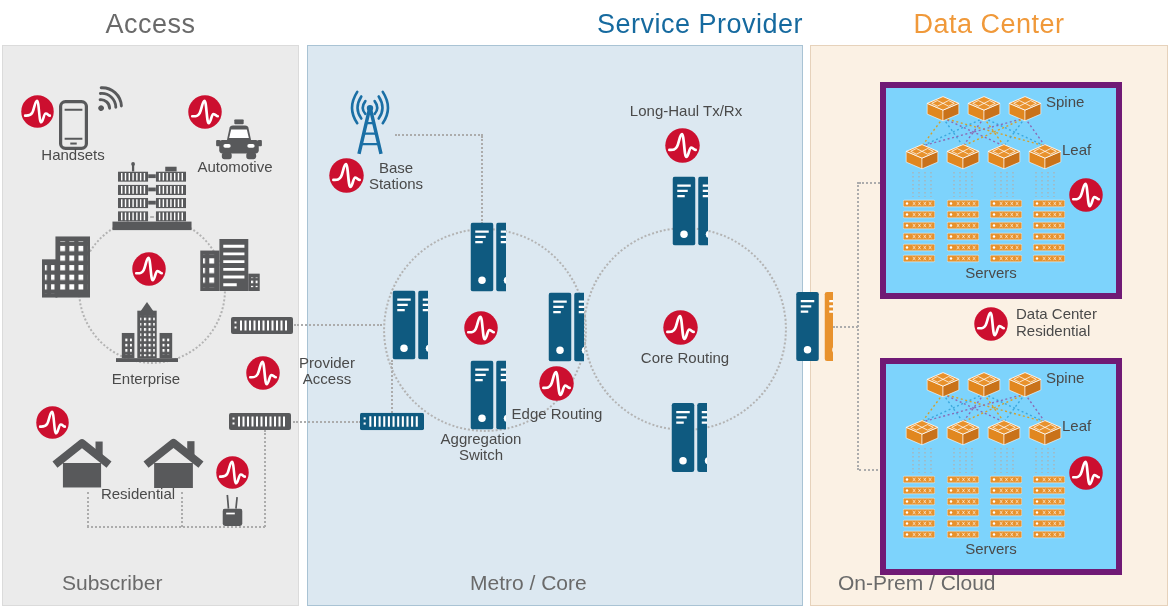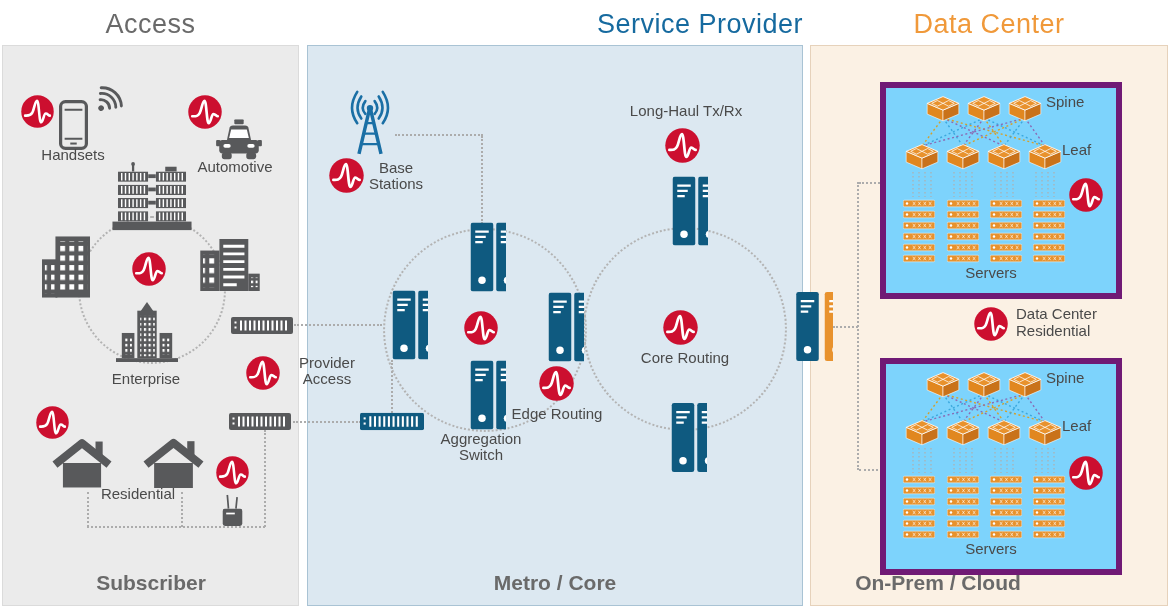--- a/index.html
+++ b/index.html
@@ -6,21 +6,21 @@
   #stage{position:relative;width:1170px;height:613px;background:#fff;overflow:hidden;
          font-family:"Liberation Sans",sans-serif;}
   .panel{position:absolute;top:45px;height:561px;box-sizing:border-box;z-index:0;}
   #p-access{left:2px;width:297px;background:#EBEBEB;border:1px solid #DBDBDB;}
   #p-sp{left:307px;width:496px;background:#DCE8F1;border:1px solid #A9C3D4;}
   #p-dc{left:810px;width:358px;background:#FBF1E4;border:1px solid #E6D2BB;}
   .title{position:absolute;top:9px;font-size:27px;text-align:center;z-index:4;letter-spacing:.5px;}
   #t-access{left:2px;width:297px;color:#6A6A6A;}
   #t-sp{left:307px;width:496px;color:#166A9F;text-align:right;}
   #t-dc{left:810px;width:358px;color:#F0993A;}
-  .footer{position:absolute;font-size:21px;color:#6A6A6A;text-align:center;z-index:4;font-weight:bold;}
+  .footer{position:absolute;font-size:21px;color:#6A6A6A;text-align:left;z-index:4;}
   .lbl{position:absolute;font-size:15px;color:#4A4A4A;text-align:center;line-height:16px;z-index:4;}
   .lbl span{display:block;}
   .left{text-align:left;}
   .ring{position:absolute;border:2px dotted #B3B3B3;border-radius:50%;z-index:1;}
   .dh{position:absolute;border-top:2px dotted #ACACAC;height:0;z-index:1;}
   .dv{position:absolute;border-left:2px dotted #ACACAC;width:0;z-index:1;}
   .ic{position:absolute;z-index:2;}
   .blue{color:#0F5A80}.orange{color:#E8922D}.gray{color:#58595B}.bblue{color:#1A6FA5}
   .cluster{position:absolute;width:230px;height:205px;background:#7dd3fc;
            border:6px solid #701a75;z-index:3;}

